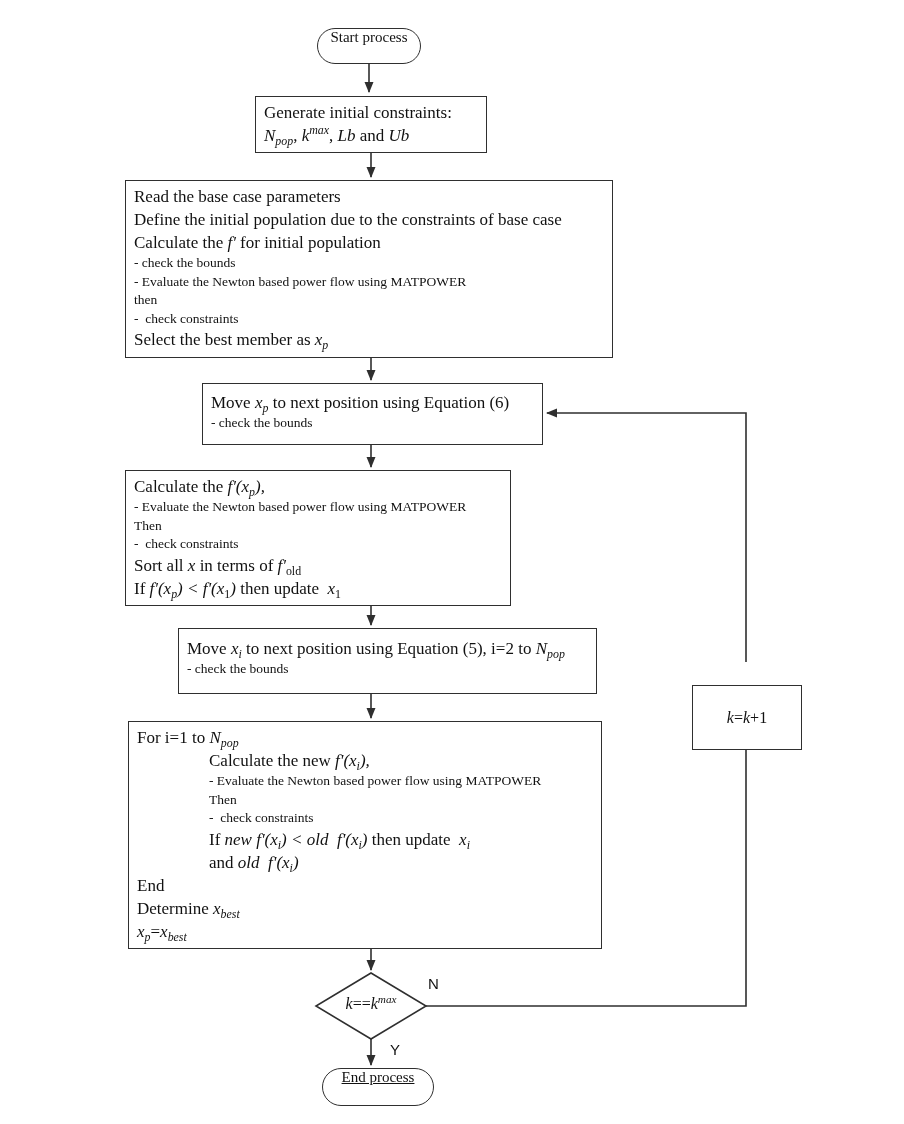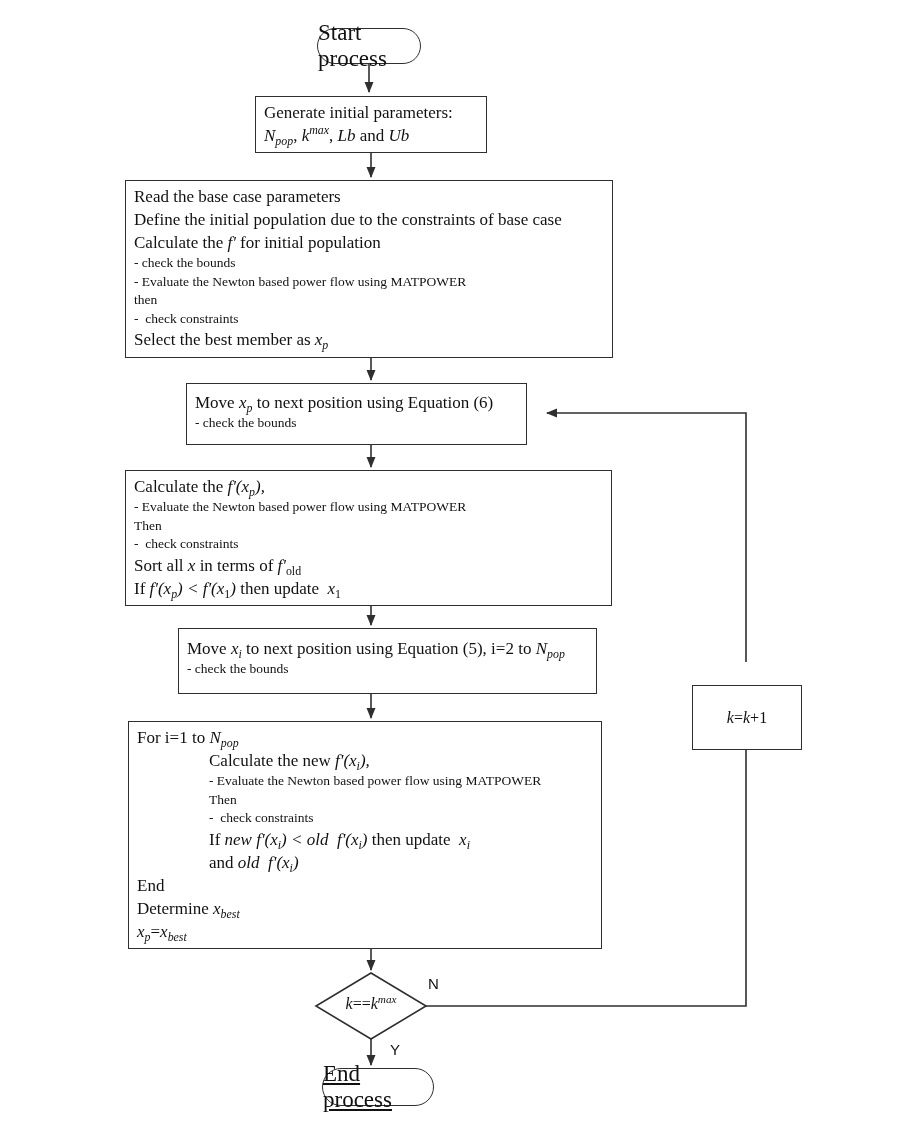--- a/index.html
+++ b/index.html
@@ -15,22 +15,22 @@
   #edges .edge{stroke:var(--stroke,#2f2f2f);stroke-width:1.6;fill:none;}
   #edges .shape{stroke:var(--stroke,#2f2f2f);stroke-width:1.6;fill:var(--bg,#ffffff);}
   #edges .ah{fill:var(--stroke,#2f2f2f);}
   .node{
     position:absolute;box-sizing:border-box;
     border:1.6px solid var(--stroke,#2f2f2f);
     background:var(--bg,#ffffff);
   }
   .terminator{
     border-radius:19px;
-    display:flex;align-items:center;justify-content:center;
-    font-size:23px;
+    display:flex;justify-content:center;
+    font-size:15px;
   }
   .process{padding:4px 8px;}
   .center-label{display:flex;align-items:center;justify-content:center;font-size:16px;margin-top:23px;}
   .ln{white-space:pre;}
   .ln-large{font-size:17px;line-height:23px;}
   .ln-small{font-size:13.5px;line-height:18.5px;}
   .ind-1{padding-left:72px;}
   sub,sup{font-size:70%;line-height:0;}
   .free-label{
     position:absolute;
@@ -64,41 +64,41 @@
     <polyline class="edge" points="426,1006 746,1006 746,730" marker-end="url(#ah)"></polyline>
     <polyline class="edge" points="746,662 746,413 547,413" marker-end="url(#ah)"></polyline>
     <polygon class="shape" points="371,973 426,1006 371,1039 316,1006"></polygon>
   </svg>
 
   <div class="node terminator" style="left:317px;top:28px;width:104px;height:36px;">
     <span>Start process</span>
   </div>
 
   <div class="node process" style="left:255px;top:96px;width:232px;height:57px;">
-      <div class="ln ln-large">Generate initial parameters:</div>
+      <div class="ln ln-large">Generate initial constraints:</div>
       <div class="ln ln-large"><i>N</i><sub><i>pop</i></sub>, <i>k</i><sup><i>max</i></sup>, <i>Lb</i> and <i>Ub</i></div>
     </div>
 
   <div class="node process" style="left:125px;top:180px;width:488px;height:178px;">
       <div class="ln ln-large">Read the base case parameters</div>
       <div class="ln ln-large">Define the initial population due to the constraints of base case</div>
       <div class="ln ln-large">Calculate the <i>f'</i> for initial population</div>
       <div class="ln ln-small">- check the bounds</div>
       <div class="ln ln-small">- Evaluate the Newton based power flow using MATPOWER</div>
       <div class="ln ln-small">then</div>
       <div class="ln ln-small">-  check constraints</div>
       <div class="ln ln-large">Select the best member as <i>x</i><sub><i>p</i></sub></div>
     </div>
 
-  <div class="node process" style="left:186px;top:383px;width:341px;height:62px;padding-top:7px;">
+  <div class="node process" style="left:202px;top:383px;width:341px;height:62px;padding-top:7px;">
       <div class="ln ln-large">Move <i>x</i><sub><i>p</i></sub> to next position using Equation (6)</div>
       <div class="ln ln-small">- check the bounds</div>
     </div>
 
-  <div class="node process" style="left:125px;top:470px;width:487px;height:136px;">
+  <div class="node process" style="left:125px;top:470px;width:386px;height:136px;">
       <div class="ln ln-large">Calculate the <i>f'(x</i><sub><i>p</i></sub><i>),</i></div>
       <div class="ln ln-small">- Evaluate the Newton based power flow using MATPOWER</div>
       <div class="ln ln-small">Then</div>
       <div class="ln ln-small">-  check constraints</div>
       <div class="ln ln-large">Sort all <i>x</i> in terms of <i>f'</i><sub>old</sub></div>
       <div class="ln ln-large">If <i>f'(x</i><sub><i>p</i></sub><i>) &lt; f'(x</i><sub>1</sub><i>)</i> then update  <i>x</i><sub>1</sub></div>
     </div>
 
   <div class="node process" style="left:178px;top:628px;width:419px;height:66px;padding-top:8px;">
       <div class="ln ln-large">Move <i>x</i><sub><i>i</i></sub> to next position using Equation (5), i=2 to <i>N</i><sub><i>pop</i></sub></div>

